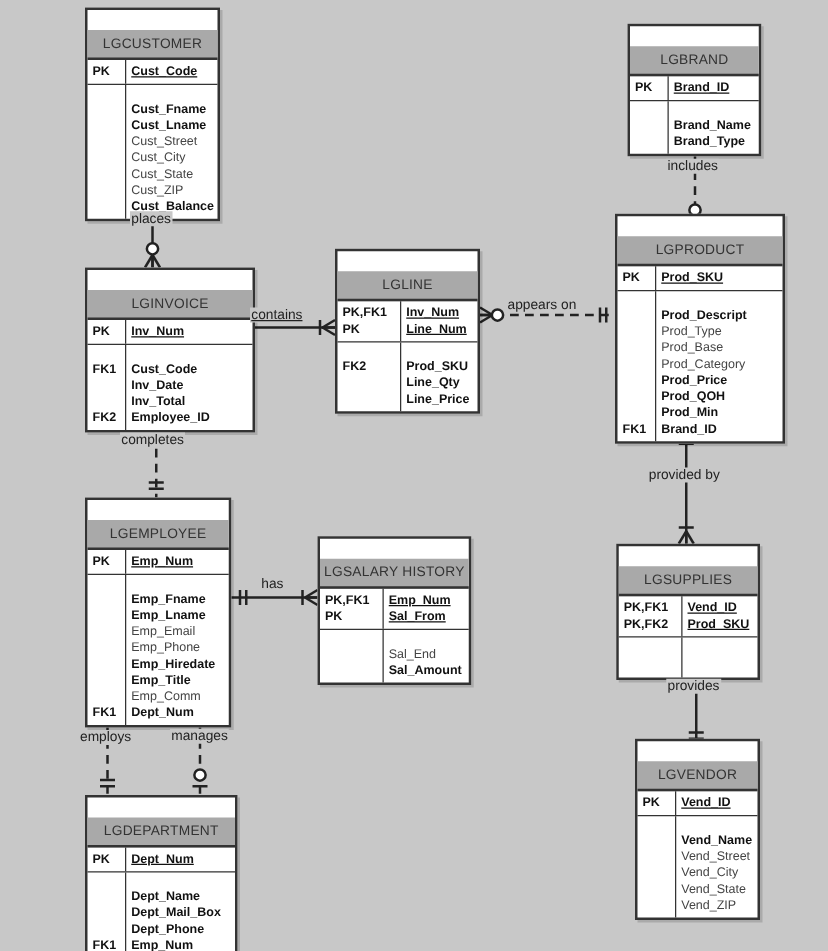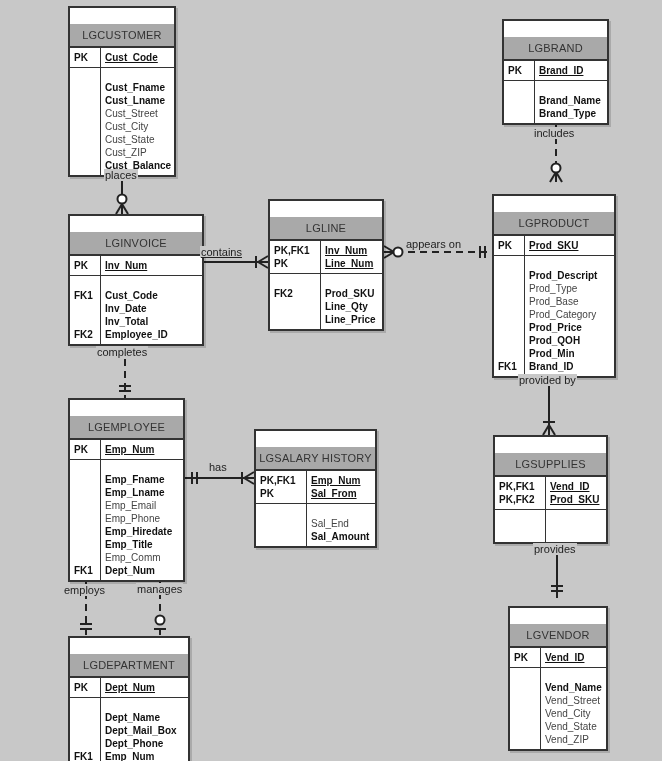--- a/index.html
+++ b/index.html
@@ -202,21 +202,21 @@
         <div class="key-label"></div>
         <div class="key-label"></div>
       </div>
       <div class="attrs">
         <div class="spacer"></div>
         <div class="attr req">Brand_Name</div>
         <div class="attr req">Brand_Type</div>
       </div>
     </div>
   </div>
-<div class="entity" id="ent-product" style="left:492px;top:194px;width:124px;">
+<div class="entity" id="ent-product" style="left:492px;top:171px;width:136px;">
     <div class="ent-title">LGPRODUCT</div>
     <div class="sect">
       <div class="keys">
         <div class="key-label">PK</div>
       </div>
       <div class="attrs">
         <div class="attr pk-attr">Prod_SKU</div>
       </div>
     </div>
     <div class="sect">
@@ -343,21 +343,21 @@
       </div>
       <div class="attrs">
         <div class="spacer"></div>
         <div class="attr req">Dept_Name</div>
         <div class="attr req">Dept_Mail_Box</div>
         <div class="attr req">Dept_Phone</div>
         <div class="attr req">Emp_Num</div>
       </div>
     </div>
   </div>
-<div class="entity" id="ent-vendor" style="left:508px;top:606px;width:100px;">
+<div class="entity" id="ent-vendor" style="left:508px;top:591px;width:100px;">
     <div class="ent-title">LGVENDOR</div>
     <div class="sect">
       <div class="keys">
         <div class="key-label">PK</div>
       </div>
       <div class="attrs">
         <div class="attr pk-attr">Vend_ID</div>
       </div>
     </div>
     <div class="sect">

